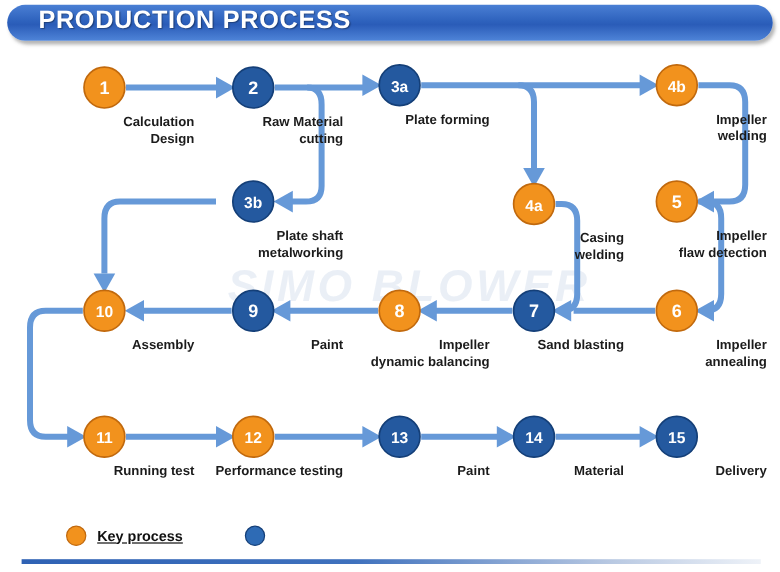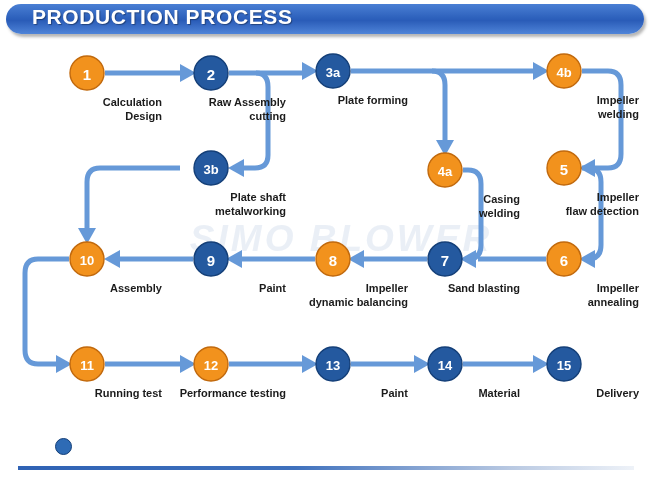--- a/index.html
+++ b/index.html
@@ -289,21 +289,21 @@
         <g>
           <circle cx="564" cy="364" r="17" class="node-circle-blue"></circle>
           <text x="564" y="365" class="node-num small">15</text>
         </g>
       </g>
   </svg>
 
   <div id="label-layer">
       <div class="node-label" style="left: 12px; top: 95px; width: 150px;">Calculation
 Design</div>
-      <div class="node-label" style="left: 136px; top: 95px; width: 150px;">Raw Assembly
+      <div class="node-label" style="left: 136px; top: 95px; width: 150px;">Raw Material
 cutting</div>
       <div class="node-label" style="left: 258px; top: 93px; width: 150px;">Plate forming</div>
       <div class="node-label" style="left: 489px; top: 93px; width: 150px;">Impeller
 welding</div>
       <div class="node-label" style="left: 136px; top: 190px; width: 150px;">Plate shaft
 metalworking</div>
       <div class="node-label" style="left: 370px; top: 192px; width: 150px;">Casing
 welding</div>
       <div class="node-label" style="left: 489px; top: 190px; width: 150px;">Impeller
 flaw detection</div>
@@ -316,19 +316,23 @@
 annealing</div>
       <div class="node-label" style="left: 12px; top: 386px; width: 150px;">Running test</div>
       <div class="node-label" style="left: 136px; top: 386px; width: 150px;">Performance testing</div>
       <div class="node-label" style="left: 258px; top: 386px; width: 150px;">Paint</div>
       <div class="node-label" style="left: 370px; top: 386px; width: 150px;">Material</div>
       <div class="node-label" style="left: 489px; top: 386px; width: 150px;">Delivery</div>
     </div>
 
   <div id="legend">
     <div class="legend-item">
+      <span class="legend-dot orange"></span>
+      <span class="legend-text">Key process</span>
+    </div>
+    <div class="legend-item">
       <span class="legend-dot blue"></span>
     </div>
   </div>
 
   <div id="footer-rule"></div>
 
 </div>
 
 </body></html>

